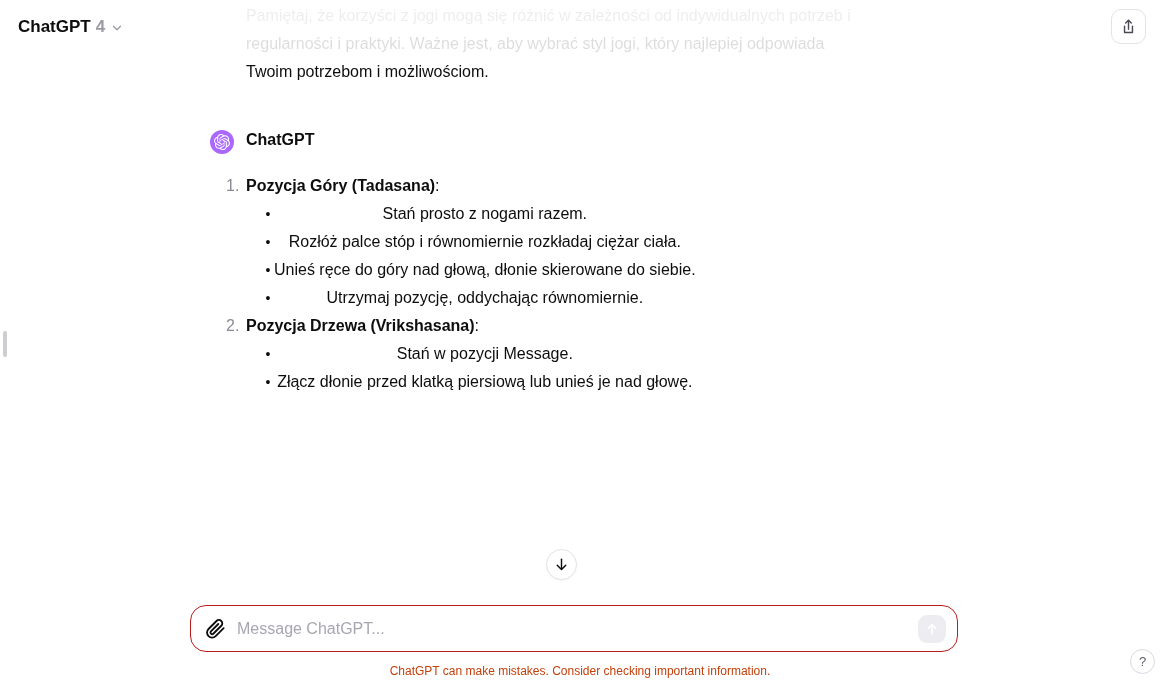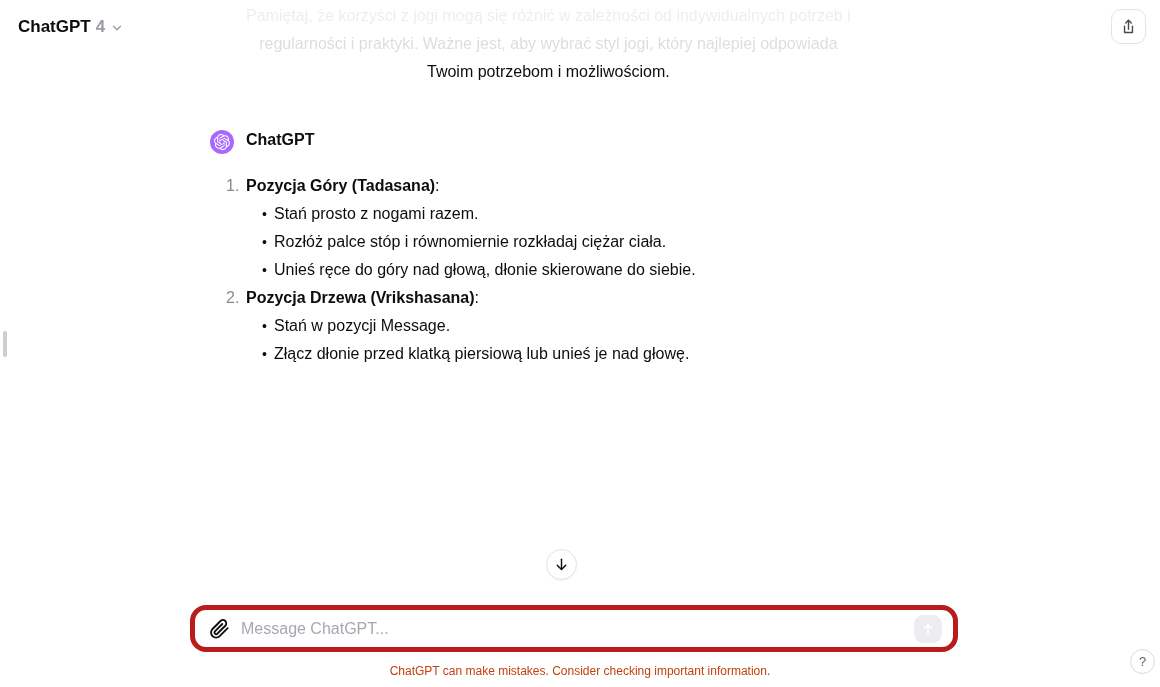--- a/index.html
+++ b/index.html
@@ -43,49 +43,49 @@
   .message { display: flex; gap: 12px; margin-bottom: 40px; }
   .avatar-col { width: 24px; flex-shrink: 0; }
   .avatar {
     width: 24px; height: 24px; border-radius: 50%; margin-top: 4px;
   }
   .user-avatar { border: 1px solid #ececf1; background: #fdfdfd; }
   .gpt-avatar { background: #ab68ff; display: flex; align-items: center; justify-content: center; }
   .gpt-avatar svg { width: 16px; height: 16px; fill: #ffffff; }
   .msg-body { font-size: 16px; line-height: 28px; max-width: 618px; color: #0d0d0d; }
   .author { font-weight: bold; }
-  .tail { margin-top: 2px; text-align: center; }
+  .tail { margin-top: 2px; }
   .fade-1 { opacity: 0.07; }
   .fade-2 { opacity: 0.14; }
 
   
   .olist { margin-top: 18px; }
   .oitem-title { display: flex; margin-left: -20px; }
   .omarker { width: 20px; flex-shrink: 0; color: #8a8a94; }
   .otitle b { font-weight: bold; }
-  .uitem { display: flex; padding-left: 16px; }
+  .uitem { display: flex; padding-left: 16px; text-align: center; }
   .uitem .bullet-dot { width: 12px; flex-shrink: 0; color: #0d0d0d; }
   .uitem .bullet-dot::before { content: "\2022"; font-size: 14px; }
   .uitem .btext { flex: 1; }
 
   
   .scroll-down-btn {
     position: absolute; left: 546px; top: 549px;
     width: 31px; height: 31px; border-radius: 50%;
     background: #fff; border: 1px solid #e3e3e8;
     display: flex; align-items: center; justify-content: center;
     cursor: pointer; box-shadow: 0 1px 2px rgba(0,0,0,0.04);
   }
   .scroll-down-btn svg { width: 17px; height: 17px; stroke: #0d0d0d; fill: none; stroke-width: 2; stroke-linecap: round; stroke-linejoin: round; }
 
   
   .composer {
     position: absolute; left: 190px; top: 605px;
     width: 768px; height: 47px;
-    border: 5px solid #b91c1c; border-radius: 16px;
+    border: 1px solid #b91c1c; border-radius: 16px;
     background: #fff; display: flex; align-items: center;
   }
   .attach-btn {
     width: 40px; height: 100%; display: flex; align-items: center; justify-content: center;
     background: none; border: none; cursor: pointer; padding-left: 8px;
   }
   .attach-btn svg { width: 22px; height: 22px; stroke: #0d0d0d; fill: none; stroke-width: 2; stroke-linecap: round; stroke-linejoin: round; }
   .composer input {
     flex: 1; border: none; outline: none; font-size: 16px;
     font-family: "Liberation Sans", sans-serif; color: #0d0d0d; background: transparent;
@@ -166,20 +166,24 @@
             <span class="bullet-dot"></span>
             <span class="btext">Stań prosto z nogami razem.</span>
           </div>
         <div class="uitem">
             <span class="bullet-dot"></span>
             <span class="btext">Rozłóż palce stóp i równomiernie rozkładaj ciężar ciała.</span>
           </div>
         <div class="uitem">
             <span class="bullet-dot"></span>
             <span class="btext">Unieś ręce do góry nad głową, dłonie skierowane do siebie.</span>
+          </div>
+        <div class="uitem">
+            <span class="bullet-dot"></span>
+            <span class="btext">Utrzymaj pozycję, oddychając równomiernie.</span>
           </div>
 
         <div class="oitem-title">
           <span class="omarker">2.</span>
           <span class="otitle"><b>Pozycja Drzewa (Vrikshasana)</b><span>:</span></span>
         </div>
         <div class="uitem">
             <span class="bullet-dot"></span>
             <span class="btext">Stań w pozycji Message.</span>
           </div>

